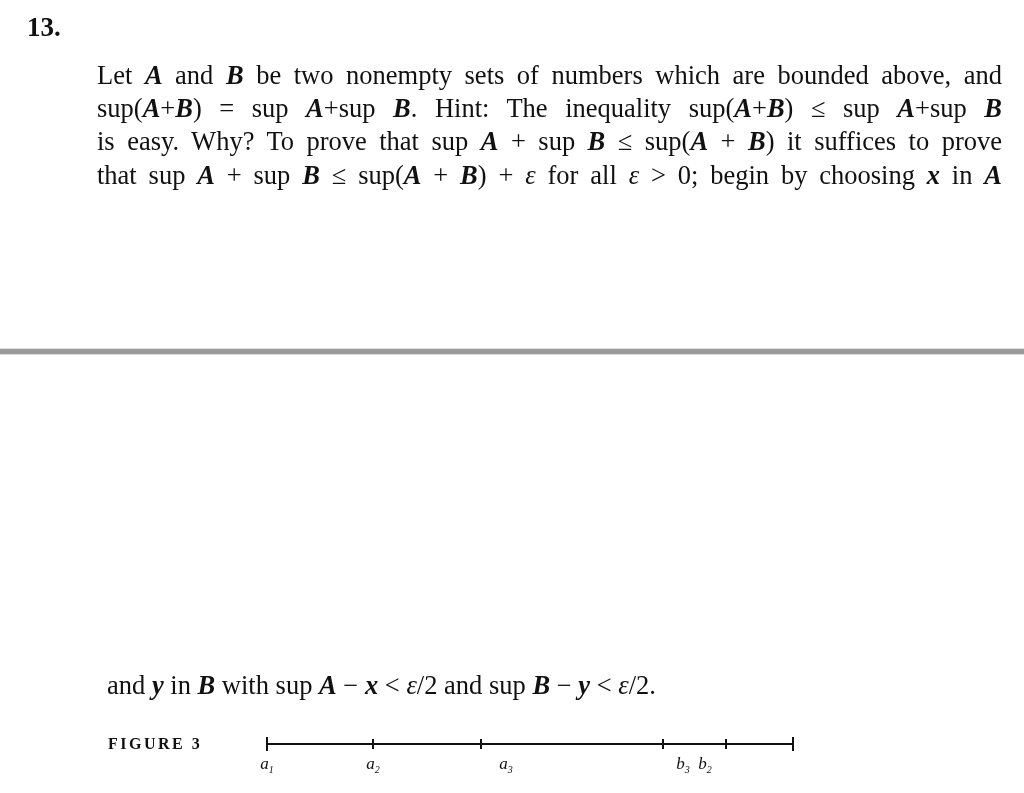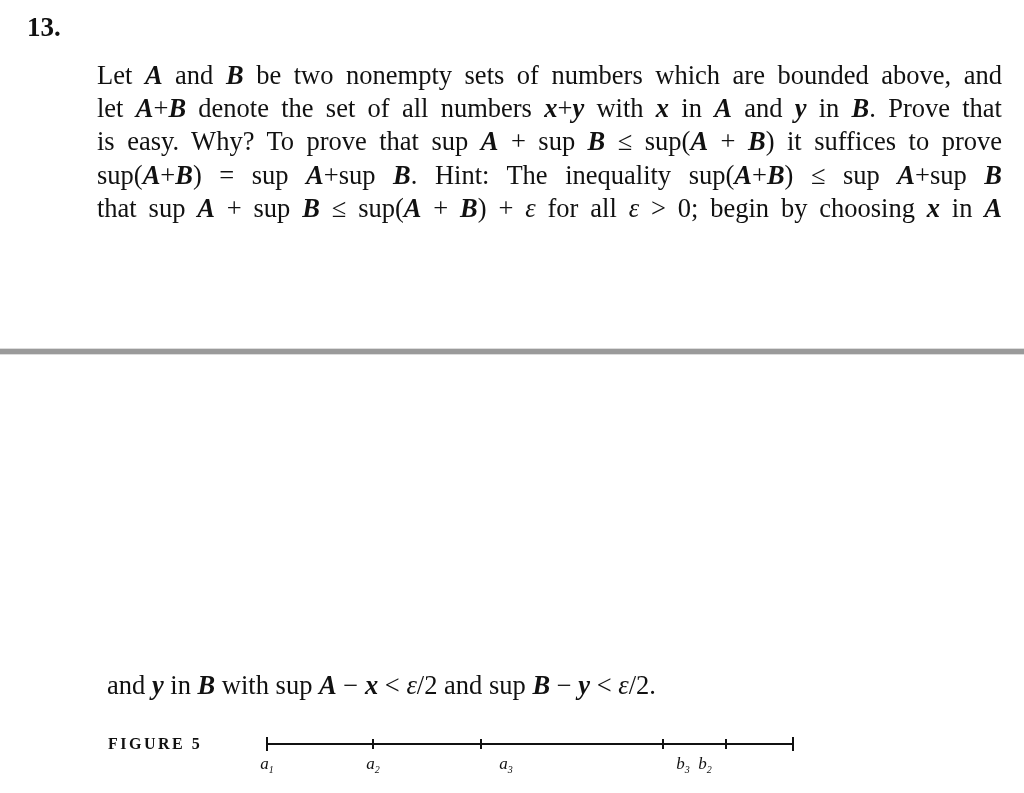--- a/index.html
+++ b/index.html
@@ -93,32 +93,31 @@
     font-size: 10px;
   }
 </style>
 </head>
 <body>
 
 <div class="page-top">
   <div class="problem-number">13.</div>
   <div class="problem-body">
     <span class="line">Let <span class="m">A</span> and <span class="m">B</span> be two nonempty sets of numbers which are bounded above, and</span>
-    <span class="line">let <span class="m">A</span>+<span class="m">B</span> denote the set of all numbers <span class="m">x</span>+<span class="m">y</span> with <span class="m">x</span> in <span class="m">A</span> and <span class="m">y</span> in <span class="m">B</span>. Prove that</span>
+    <span class="line">sup(<span class="m">A</span>+<span class="m">B</span>) = sup <span class="m">A</span>+sup <span class="m">B</span>. Hint: The inequality sup(<span class="m">A</span>+<span class="m">B</span>) ≤ sup <span class="m">A</span>+sup <span class="m">B</span></span>
     <span class="line">is easy. Why? To prove that sup <span class="m">A</span> + sup <span class="m">B</span> ≤ sup(<span class="m">A</span> + <span class="m">B</span>) it suffices to prove</span>
-    <span class="line">sup(<span class="m">A</span>+<span class="m">B</span>) = sup <span class="m">A</span>+sup <span class="m">B</span>. Hint: The inequality sup(<span class="m">A</span>+<span class="m">B</span>) ≤ sup <span class="m">A</span>+sup <span class="m">B</span></span>
     <span class="line">that sup <span class="m">A</span> + sup <span class="m">B</span> ≤ sup(<span class="m">A</span> + <span class="m">B</span>) + <i>ε</i> for all <i>ε</i> &gt; 0; begin by choosing <span class="m">x</span> in <span class="m">A</span></span>
   </div>
 </div>
 
 <div class="divider"></div>
 
 <div class="continuation">and <span class="m">y</span> in <span class="m">B</span> with sup <span class="m">A</span> − <span class="m">x</span> &lt; <i>ε</i>/2 and sup <span class="m">B</span> − <span class="m">y</span> &lt; <i>ε</i>/2.</div>
 
-<div class="figure-label">FIGURE 5</div>
+<div class="figure-label">FIGURE 3</div>
 
 <svg class="figure" width="1024" height="68" viewBox="0 725 1024 68">
   <line x1="267" y1="744" x2="793" y2="744" stroke="#111" stroke-width="2"></line>
   <g id="ticks">
       <line x1="267" x2="267" y1="737" y2="751" stroke="#111" stroke-width="2"></line>
       <line x1="373" x2="373" y1="739" y2="749" stroke="#111" stroke-width="2"></line>
       <line x1="481" x2="481" y1="739" y2="749" stroke="#111" stroke-width="2"></line>
       <line x1="663" x2="663" y1="739" y2="749" stroke="#111" stroke-width="2"></line>
       <line x1="726" x2="726" y1="739" y2="749" stroke="#111" stroke-width="2"></line>
       <line x1="793" x2="793" y1="737" y2="751" stroke="#111" stroke-width="2"></line>

